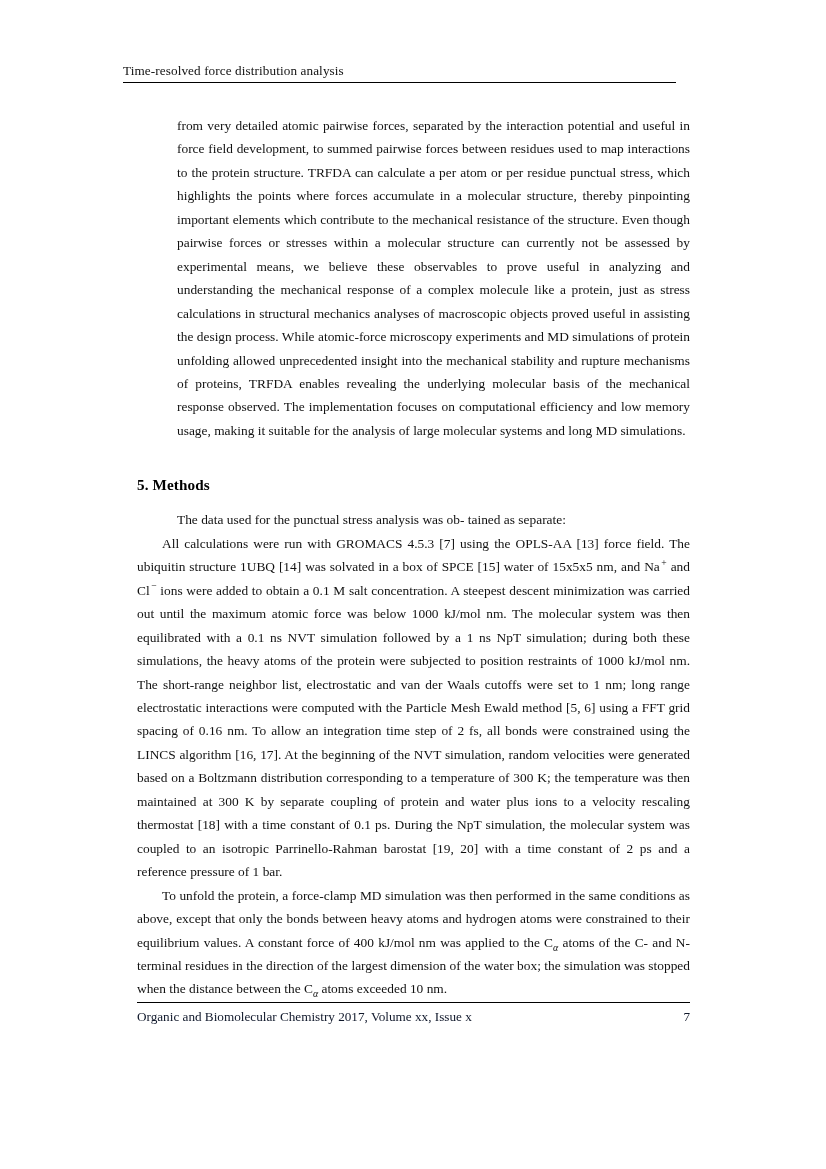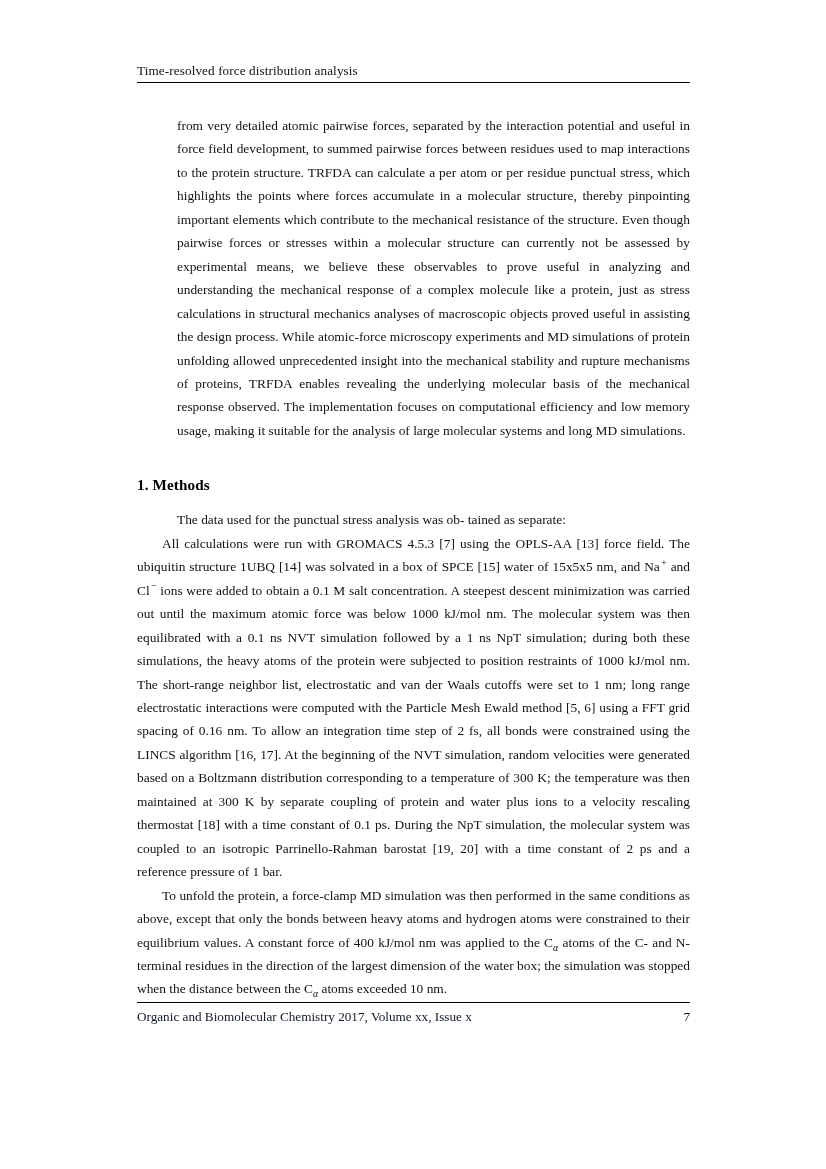--- a/index.html
+++ b/index.html
@@ -13,21 +13,21 @@
     height: 1169px;
     background: #ffffff;
     font-family: "Liberation Serif", "DejaVu Serif", serif;
     color: #000000;
     overflow: hidden;
   }
 
   
   .running-header {
     position: absolute;
-    left: 137px;
+    left: 123px;
     top: 63px;
     width: 553px;
   }
   .running-header .header-text {
     font-size: 13.2px;
     line-height: 16px;
     letter-spacing: 0.1px;
     color: #111111;
     white-space: nowrap;
   }
@@ -120,21 +120,21 @@
     <div class="header-text">Time-resolved force distribution analysis</div>
     <div class="rule"></div>
   </div>
 
   <div class="content">
 
     <p class="body noindent">from very detailed atomic pairwise forces, separated by the interaction potential and useful in force field development, to summed pairwise forces between residues used to map interactions to the protein structure. TRFDA can calculate a per atom or per residue punctual stress, which highlights the points where forces accumulate in a molecular structure, thereby pinpointing important elements which contribute to the mechanical resistance of the structure. Even though pairwise forces or stresses within a molecular structure can currently not be assessed by experimental means, we believe these observables to prove useful in analyzing and understanding the mechanical response of a complex molecule like a protein, just as stress calculations in structural mechanics analyses of macroscopic objects proved useful in assisting the design process. While atomic-force microscopy experiments and MD simulations of protein unfolding allowed unprecedented insight into the mechanical stability and rupture mechanisms of proteins, TRFDA enables revealing the underlying molecular basis of the mechanical response observed. The implementation focuses on computational efficiency and low memory usage, making it suitable for the analysis of large molecular systems and long MD simulations.</p>
 
     <div class="gap-before-heading"></div>
 
-    <h2 class="section-heading">1. Methods</h2>
+    <h2 class="section-heading">5. Methods</h2>
 
     <div class="gap-after-heading"></div>
 
     <p class="body noindent">The data used for the punctual stress analysis was ob- tained as separate:</p>
 
     <p class="body indent"><span>All calculations were run with GROMACS 4.5.3 [7] using the OPLS-AA [13] force field. The ubiquitin structure 1UBQ [14] was solvated in a box of SPCE [15] water of 15x5x5 nm, and Na</span><sup class="chg">+</sup><span> and Cl</span><sup class="chg">−</sup><span> ions were added to obtain a 0.1 M salt concentration. A steepest descent minimization was carried out until the maximum atomic force was below 1000 kJ/mol nm. The molecular system was then equilibrated with a 0.1 ns NVT simulation followed by a 1 ns NpT simulation; during both these simulations, the heavy atoms of the protein were subjected to position restraints of 1000 kJ/mol nm. The short-range neighbor list, electrostatic and van der Waals cutoffs were set to 1 nm; long range electrostatic interactions were computed with the Particle Mesh Ewald method [5, 6] using a FFT grid spacing of 0.16 nm. To allow an integration time step of 2 fs, all bonds were constrained using the LINCS algorithm [16, 17]. At the beginning of the NVT simulation, random velocities were generated based on a Boltzmann distribution corresponding to a temperature of 300 K; the temperature was then maintained at 300 K by separate coupling of protein and water plus ions to a velocity rescaling thermostat [18] with a time constant of 0.1 ps. During the NpT simulation, the molecular system was coupled to an isotropic Parrinello-Rahman barostat [19, 20] with a time constant of 2 ps and a reference pressure of 1 bar.</span></p>
 
     <p class="body indent"><span>To unfold the protein, a force-clamp MD simulation was then performed in the same conditions as above, except that only the bonds between heavy atoms and hydrogen atoms were constrained to their equilibrium values. A constant force of 400 kJ/mol nm was applied to the C</span><sub class="greek">α</sub><span> atoms of the C- and N-terminal residues in the direction of the largest dimension of the water box; the simulation was stopped when the distance between the C</span><sub class="greek">α</sub><span> atoms exceeded 10 nm.</span></p>
 
   </div>

